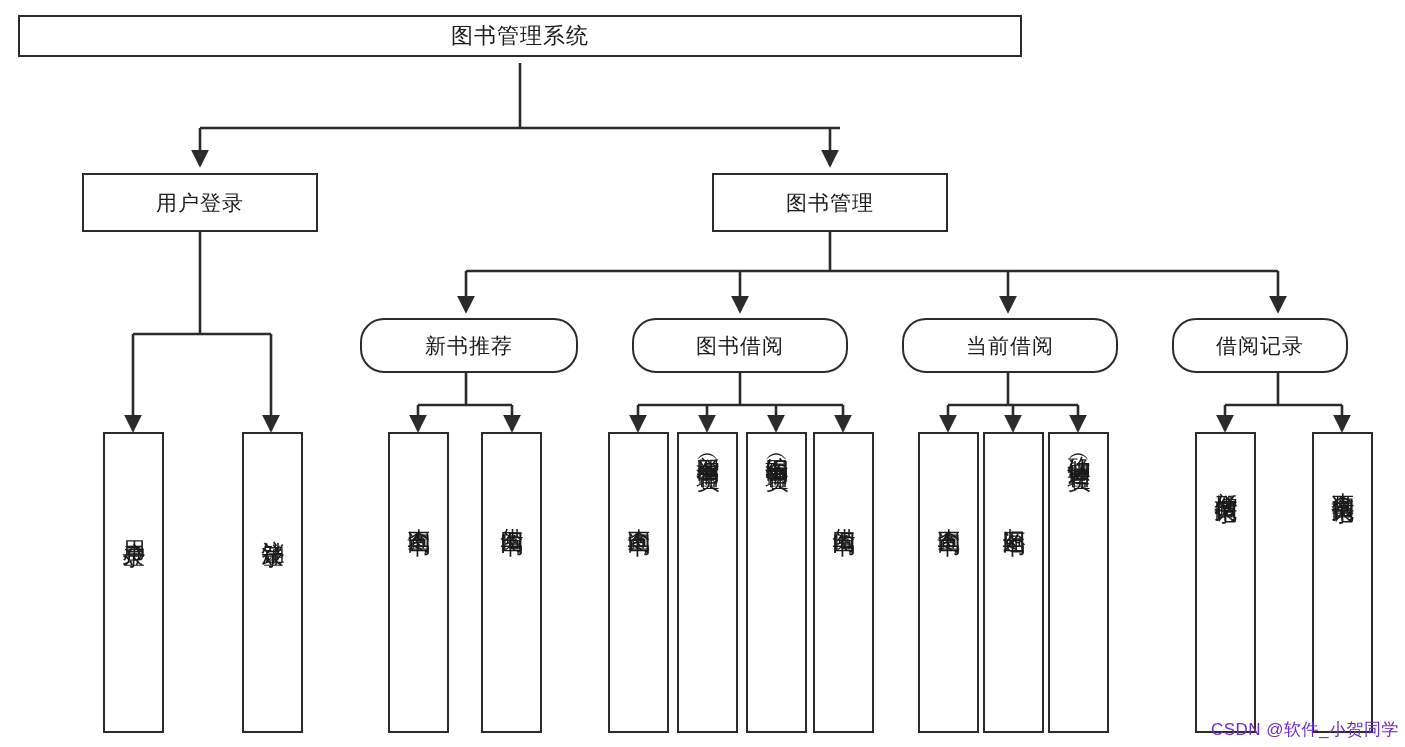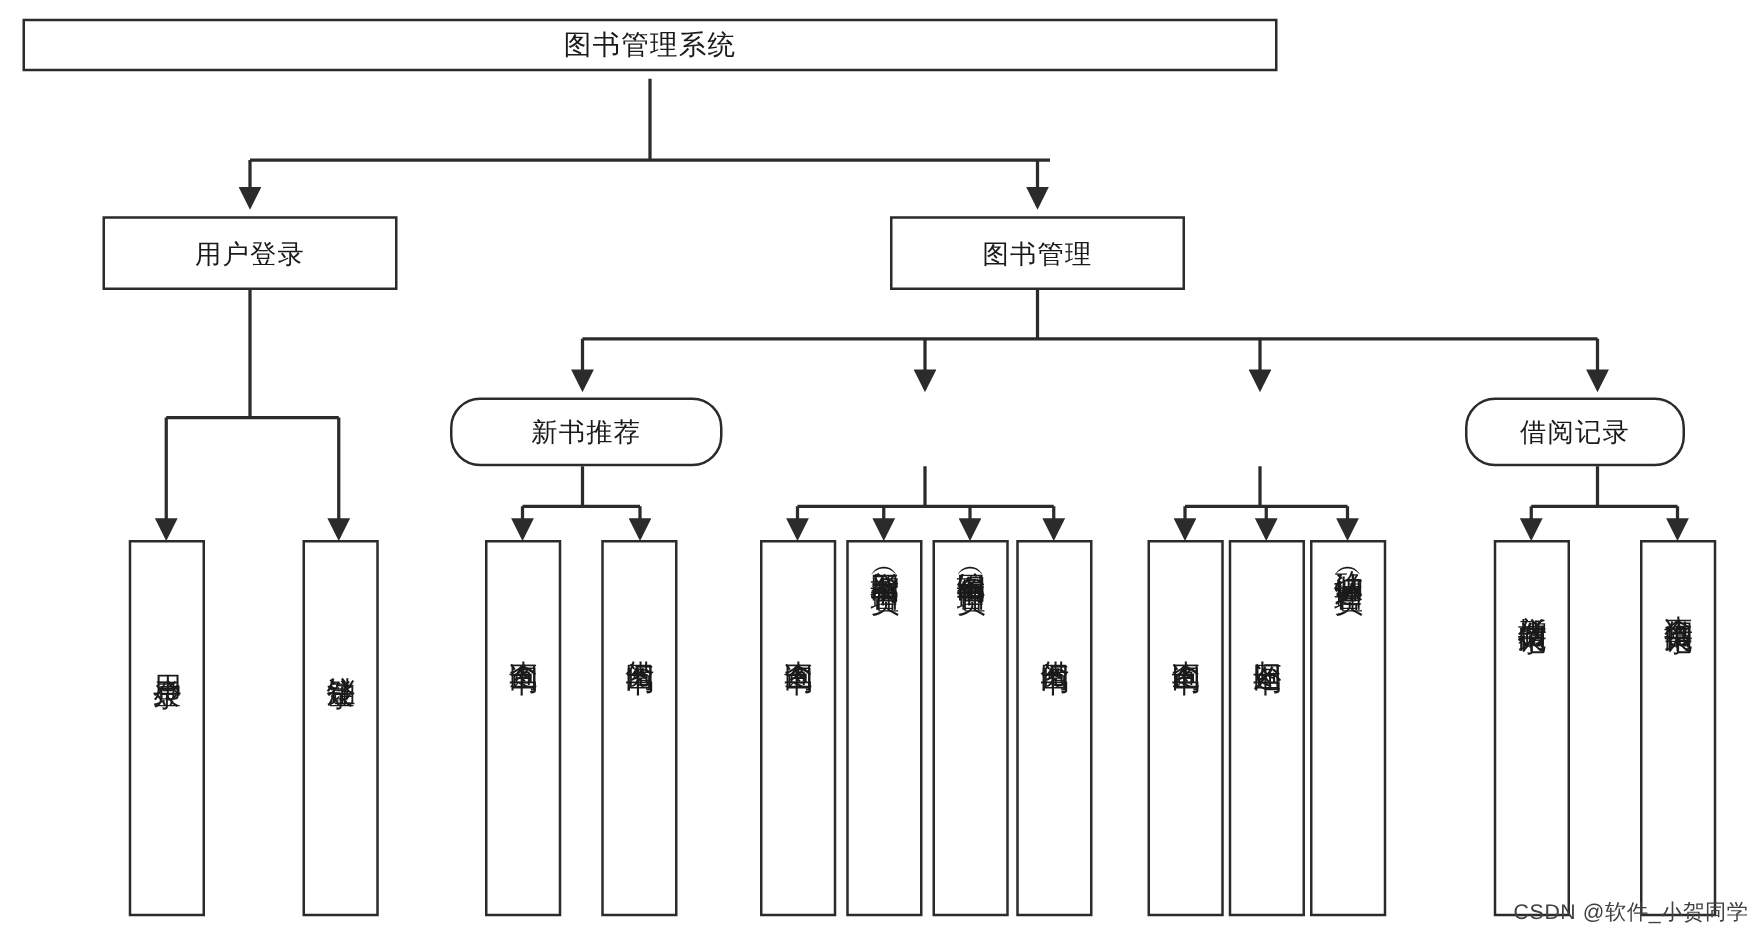--- a/index.html
+++ b/index.html
@@ -60,21 +60,21 @@
     line-height: 1.12;
     letter-spacing: 2px;
     white-space: nowrap;
     color: #1a1a1a;
   }
   .watermark {
     position: absolute;
     right: 6px;
     bottom: 6px;
     font-size: 17px;
-    color: #404040;
+    color: #6d28d9;
     letter-spacing: 0.5px;
     white-space: nowrap;
   }
 </style>
 </head>
 <body>
 
 <div id="canvas">
 
   <svg id="edges" viewBox="0 0 1405 747">
@@ -136,21 +136,27 @@
   </div>
 
   <div class="node lvl1" style="left:712px; top:173px; width:236px; height:59px;align-items:center;">
     <span>图书管理</span>
   </div>
 
   <div class="node lvl2" style="left:360px; top:318px; width:218px; height:55px;">
     <span>新书推荐</span>
   </div>
 
-
+  <div class="node lvl2" style="left:632px; top:318px; width:216px; height:55px;">
+    <span>图书借阅</span>
+  </div>
+
+  <div class="node lvl2" style="left:902px; top:318px; width:216px; height:55px;">
+    <span>当前借阅</span>
+  </div>
 
   <div class="node lvl2" style="left:1172px; top:318px; width:176px; height:55px;">
     <span>借阅记录</span>
   </div>
 
   <div class="node leaf" style="left:103px; top:432px; width:61px; height:301px; padding-top:88px;">
     <span class="vtext">用户登录</span>
   </div>
 
   <div class="node leaf" style="left:242px; top:432px; width:61px; height:301px; padding-top:88px;">

